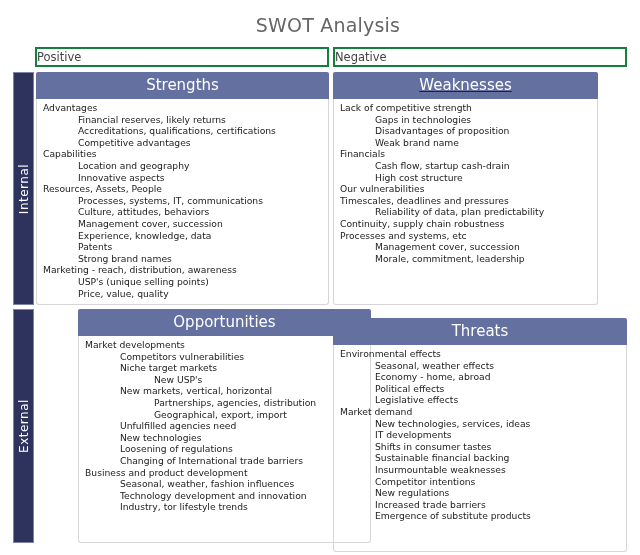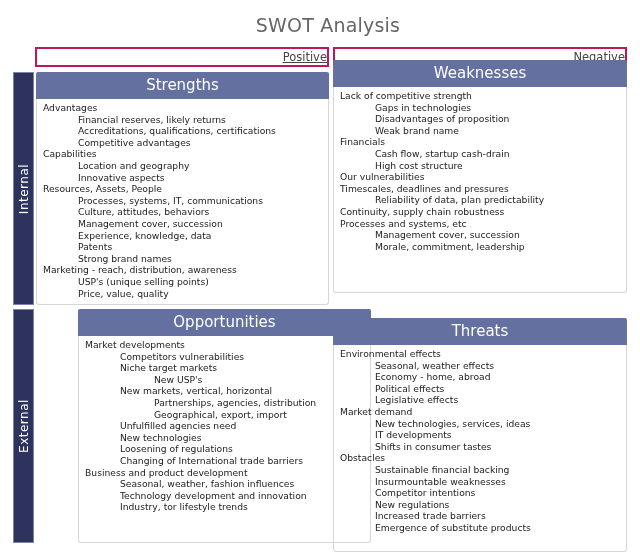--- a/index.html
+++ b/index.html
@@ -1,22 +1,22 @@
 <!DOCTYPE html>
 <html><head>
 <meta charset="utf-8">
 <style>
   html, body { margin:0; padding:0; background:#ffffff; }
   body { width:640px; height:555px; position:relative; overflow:hidden;
          font-family:"DejaVu Sans", sans-serif; color:#222; }
   .title { position:absolute; left:0; width:656px; top:14px; text-align:center;
            font-size:19px; color:#666; letter-spacing:0.2px; }
-  .colhead { position:absolute; top:47px; height:20px; border:2px solid #be185d;
-             box-sizing:border-box; background:#fff; text-align:right;
-             font-size:11.5px; line-height:16px; color:#444;text-decoration:underline; }
+  .colhead { position:absolute; top:47px; height:20px; border:2px solid #15803d;
+             box-sizing:border-box; background:#fff; text-align:left;
+             font-size:11.5px; line-height:16px; color:#444; }
   .rowbar { position:absolute; left:13px; width:21px; background:#2d335c;
             border:1px solid #7d82a8; box-sizing:border-box; }
   .rowbar span { position:absolute; left:50%; top:50%; color:#fff; font-size:12px;
                  transform:translate(-50%,-50%) rotate(-90deg); white-space:nowrap; letter-spacing:0.5px; }
   .quad { position:absolute; box-sizing:border-box; }
   .qhead { height:27px; background:#6470a0; color:#fff; text-align:center;
            font-size:15px; line-height:27px; border-radius:2px 2px 0 0; }
   .qbody { position:absolute; top:27px; left:0; right:0; bottom:0;
            border:1px solid #d6d6d6; border-top:none; border-radius:0 0 3px 3px;
            padding:3px 0 0 6px; box-sizing:border-box; }
@@ -55,21 +55,21 @@
       <div class="line l1">Management cover, succession</div>
       <div class="line l1">Experience, knowledge, data</div>
       <div class="line l1">Patents</div>
       <div class="line l1">Strong brand names</div>
       <div class="line l0">Marketing - reach, distribution, awareness</div>
       <div class="line l1">USP's (unique selling points)</div>
       <div class="line l1">Price, value, quality</div>
     </div>
 </div>
 
-<div class="quad" style="left:333px; top:60px; width:294px; height:233px;">
+<div class="quad" style="left:333px; top:72px; width:265px; height:233px;text-decoration:underline;">
   <div class="qhead">Weaknesses</div>
   <div class="qbody">
       <div class="line l0">Lack of competitive strength</div>
       <div class="line l1">Gaps in technologies</div>
       <div class="line l1">Disadvantages of proposition</div>
       <div class="line l1">Weak brand name</div>
       <div class="line l0">Financials</div>
       <div class="line l1">Cash flow, startup cash-drain</div>
       <div class="line l1">High cost structure</div>
       <div class="line l0">Our vulnerabilities</div>
@@ -108,21 +108,20 @@
   <div class="qbody">
       <div class="line l0">Environmental effects</div>
       <div class="line l1">Seasonal, weather effects</div>
       <div class="line l1">Economy - home, abroad</div>
       <div class="line l1">Political effects</div>
       <div class="line l1">Legislative effects</div>
       <div class="line l0">Market demand</div>
       <div class="line l1">New technologies, services, ideas</div>
       <div class="line l1">IT developments</div>
       <div class="line l1">Shifts  in consumer tastes</div>
-      <div class="line l0">Obstacles</div>
       <div class="line l1">Sustainable financial backing</div>
       <div class="line l1">Insurmountable weaknesses</div>
       <div class="line l1">Competitor intentions</div>
       <div class="line l1">New regulations</div>
       <div class="line l1">Increased trade barriers</div>
       <div class="line l1">Emergence of substitute products</div>
     </div>
 </div>
 
 </body></html>

